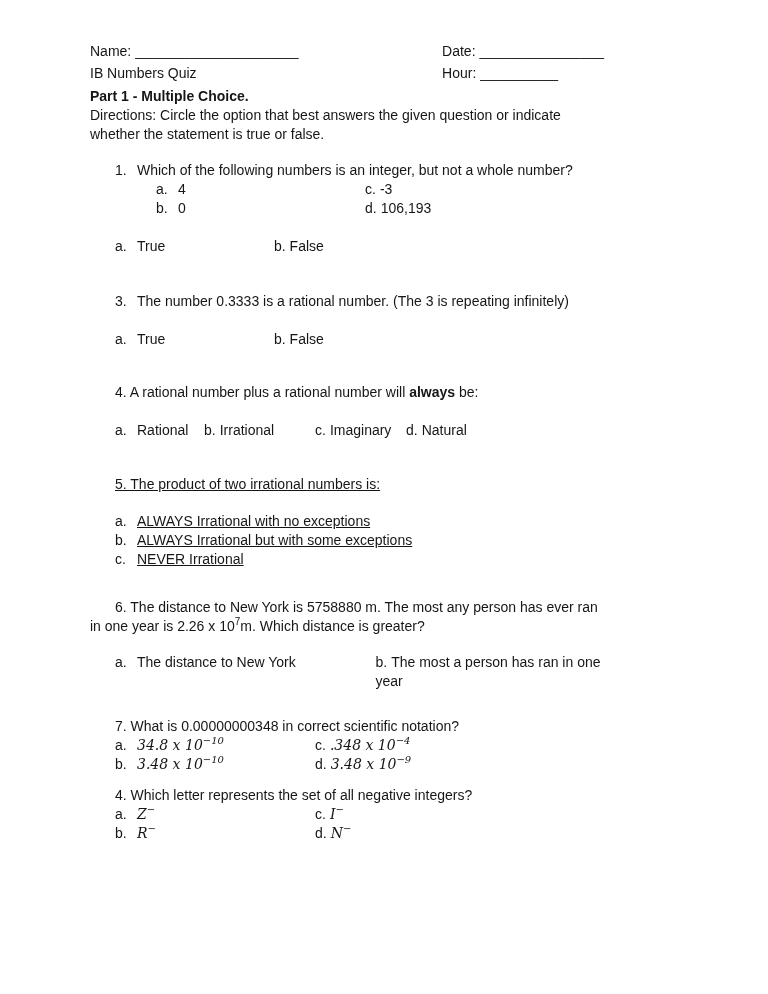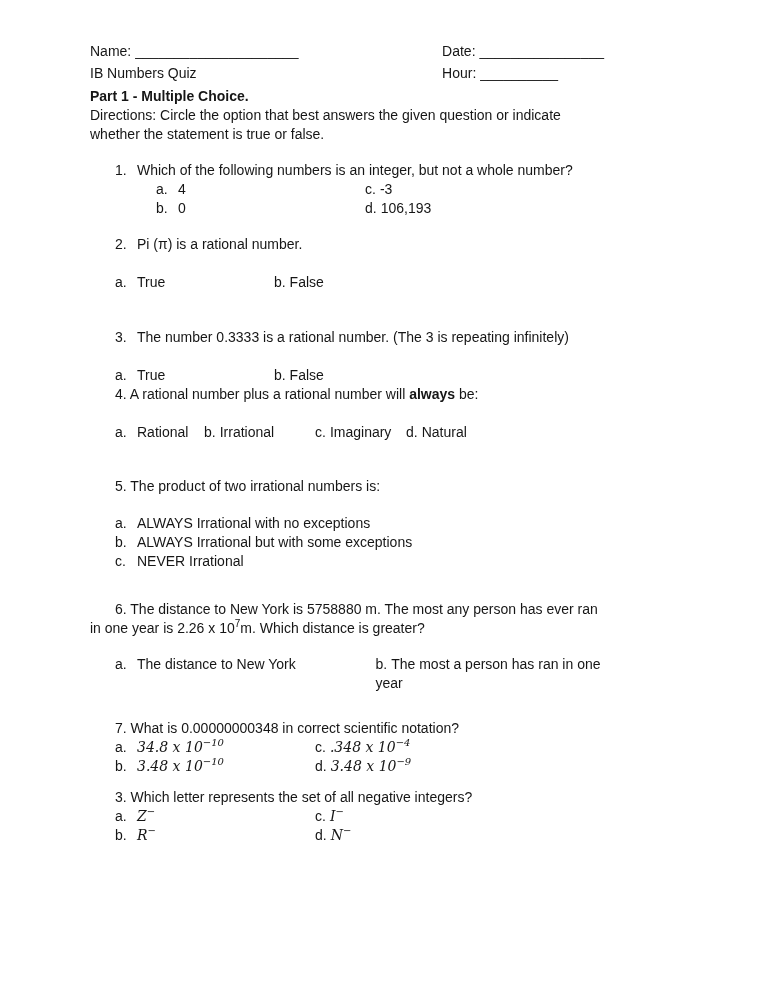--- a/index.html
+++ b/index.html
@@ -28,27 +28,27 @@
 
   .q1-block { margin-top: 17px; }
   .q1-opts { margin-left: 66px; display: grid; grid-template-columns: 209px auto; }
 
   .q2-block { margin-top: 17px; }
   .tf-row { margin-top: 19px; padding-left: 25px; }
   .tf-first { display: inline-block; width: 155px; }
 
   .q3-block { margin-top: 36px; }
 
-  .q4-block { }
+  .q4-block { margin-top: 34px; }
   .q4-opts { margin-top: 19px; padding-left: 25px; display: flex; }
   .q4-opt1 { width: 89px; }
   .q4-opt2 { width: 111px; }
   .q4-opt3 { width: 91px; }
 
-  .q5-block { margin-top: 35px; }
+  .q5-block { margin-top: 35px; text-decoration: underline; }
   .q5-opts { margin-top: 18px; padding-left: 25px; }
 
   .q6-block { margin-top: 29px; }
   .q6-stem { text-indent: 25px; }
   .q6-opts { margin-top: 17px; padding-left: 25px; display: flex; justify-content: center; }
   .q6-opt1 { width: 292px; }
 
   .q7-block { margin-top: 26px; }
   .math-grid { padding-left: 25px; display: grid; grid-template-columns: 200px auto; }
   .math { font-family: "DejaVu Serif", "Liberation Serif", serif; font-style: italic; }
@@ -90,21 +90,20 @@
     <p class="stem-pad"><span class="olbl wide">1.</span><span>Which of the following numbers is an integer, but not a whole number?</span></p>
     <div class="q1-opts">
       <span><span class="olbl wide">a.</span><span>4</span></span>
       <span><span class="olbl">c.</span><span>-3</span></span>
       <span><span class="olbl wide">b.</span><span>0</span></span>
       <span><span class="olbl">d.</span><span>106,193</span></span>
     </div>
   </div>
 
   <div class="q2-block">
-    <p class="stem-pad"><span class="olbl wide">2.</span><span>Pi (π) is a rational number.</span></p>
     <div class="tf-row">
       <span class="tf-first"><span class="olbl wide">a.</span><span>True</span></span>
       <span><span class="olbl">b.</span><span>False</span></span>
     </div>
   </div>
 
   <div class="q3-block">
     <p class="stem-pad"><span class="olbl wide">3.</span><span>The number 0.3333 is a rational number. (The 3 is repeating infinitely)</span></p>
     <div class="tf-row">
       <span class="tf-first"><span class="olbl wide">a.</span><span>True</span></span>
@@ -143,21 +142,21 @@
     <p class="stem-pad">7. What is 0.00000000348 in correct scientific notation?</p>
     <div class="math-grid">
       <span><span class="olbl wide">a.</span><span class="math"><span>34.8 x 10</span><sup>−10</sup></span></span>
       <span><span class="olbl">c.</span><span class="math"><span>.348 x 10</span><sup>−4</sup></span></span>
       <span><span class="olbl wide">b.</span><span class="math"><span>3.48 x 10</span><sup>−10</sup></span></span>
       <span><span class="olbl">d.</span><span class="math"><span>3.48 x 10</span><sup>−9</sup></span></span>
     </div>
   </div>
 
   <div class="q8-block">
-    <p class="stem-pad">3. Which letter represents the set of all negative integers?</p>
+    <p class="stem-pad">4. Which letter represents the set of all negative integers?</p>
     <div class="math-grid">
       <span><span class="olbl wide">a.</span><span class="math"><span>Z</span><sup>−</sup></span></span>
       <span><span class="olbl">c.</span><span class="math"><span>I</span><sup>−</sup></span></span>
       <span><span class="olbl wide">b.</span><span class="math"><span>R</span><sup>−</sup></span></span>
       <span><span class="olbl">d.</span><span class="math"><span>N</span><sup>−</sup></span></span>
     </div>
   </div>
 
 </div>
 

